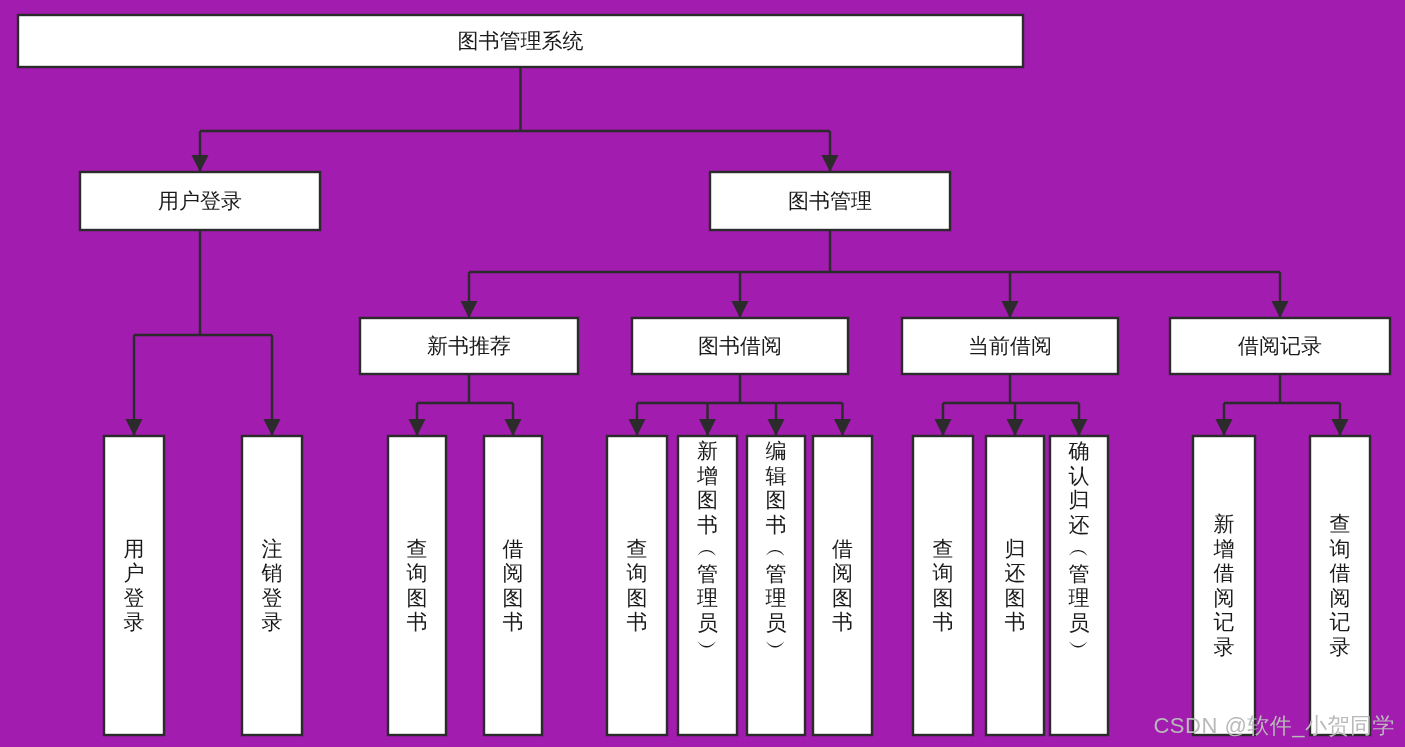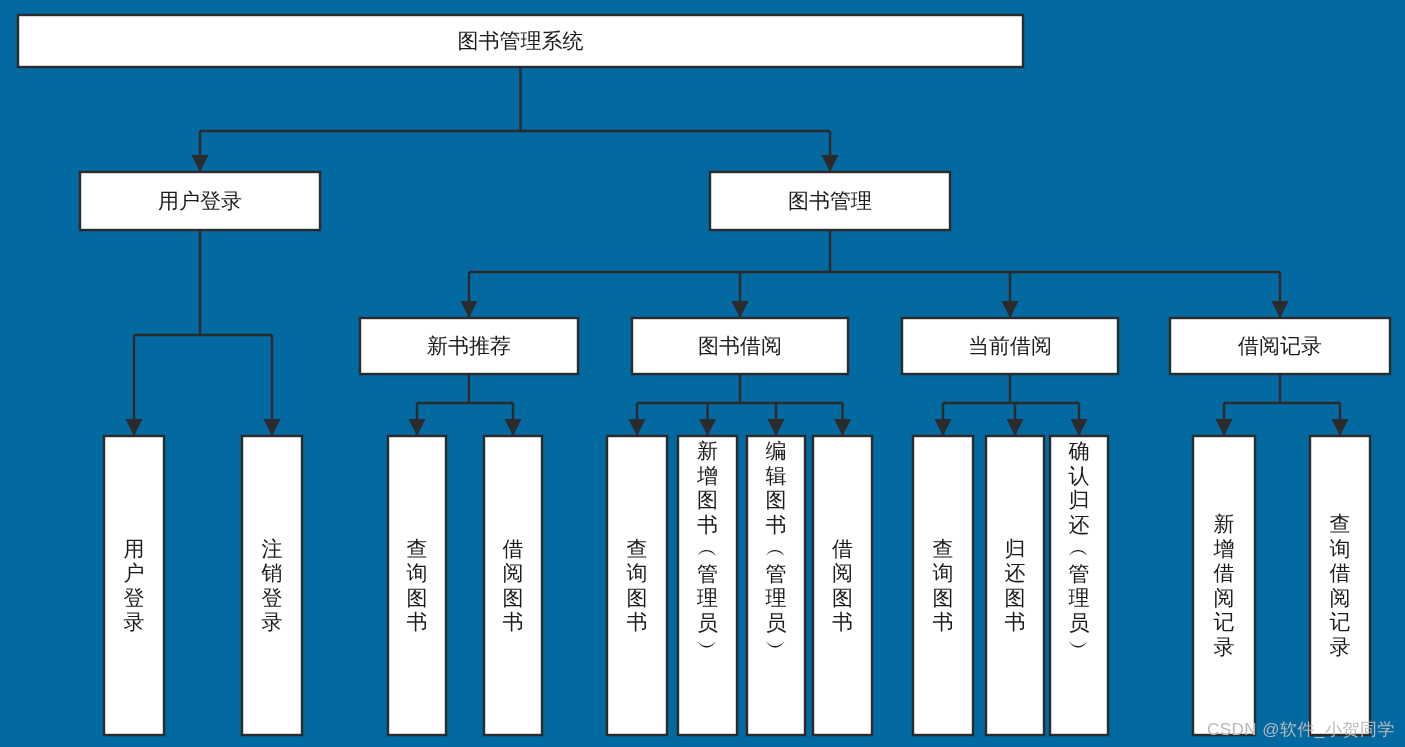--- a/index.html
+++ b/index.html
@@ -7,21 +7,21 @@
     padding: 0;
     background: #ffffff;
   }
   body {
     font-family: "Liberation Sans", "DejaVu Sans", sans-serif;
   }
   #diagram-root {
     position: relative;
     width: 1405px;
     height: 747px;
-    background: #0369a1;
+    background: #a21caf;
     overflow: hidden;
   }
   svg.flow {
     position: absolute;
     left: 0;
     top: 0;
     width: 1405px;
     height: 747px;
     display: block;
   }
@@ -51,21 +51,21 @@
     fill: #1a1a1a;
     font-family: "Liberation Sans", "DejaVu Sans", sans-serif;
     font-size: 21px;
     text-anchor: middle;
   }
   .watermark {
     position: absolute;
     right: 10px;
     bottom: 6px;
     font-family: "Liberation Sans", "DejaVu Sans", sans-serif;
-    font-size: 17px;
+    font-size: 22px;
     color: #b9b9b9;
     letter-spacing: 0.5px;
     white-space: nowrap;
     user-select: none;
   }
 </style>
 </head>
 <body>
 
 <div id="diagram-root">

